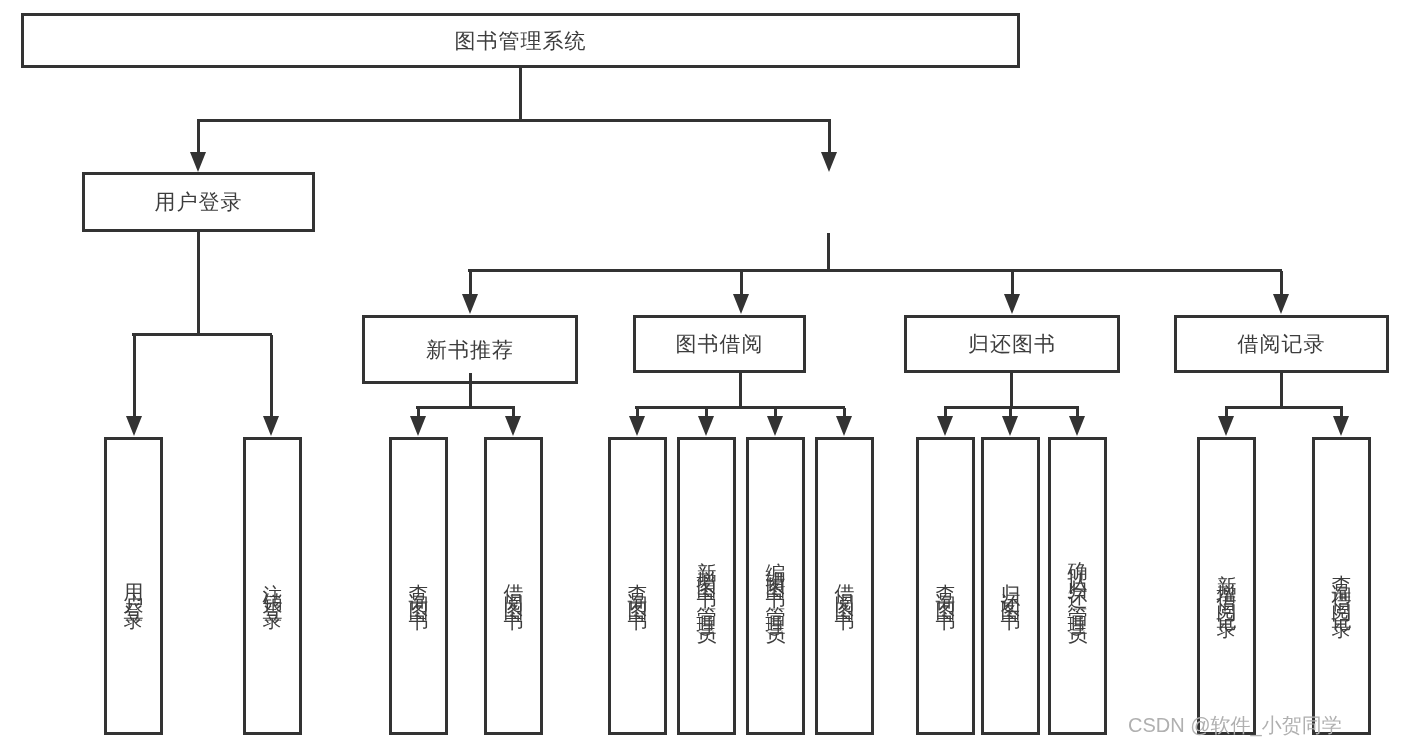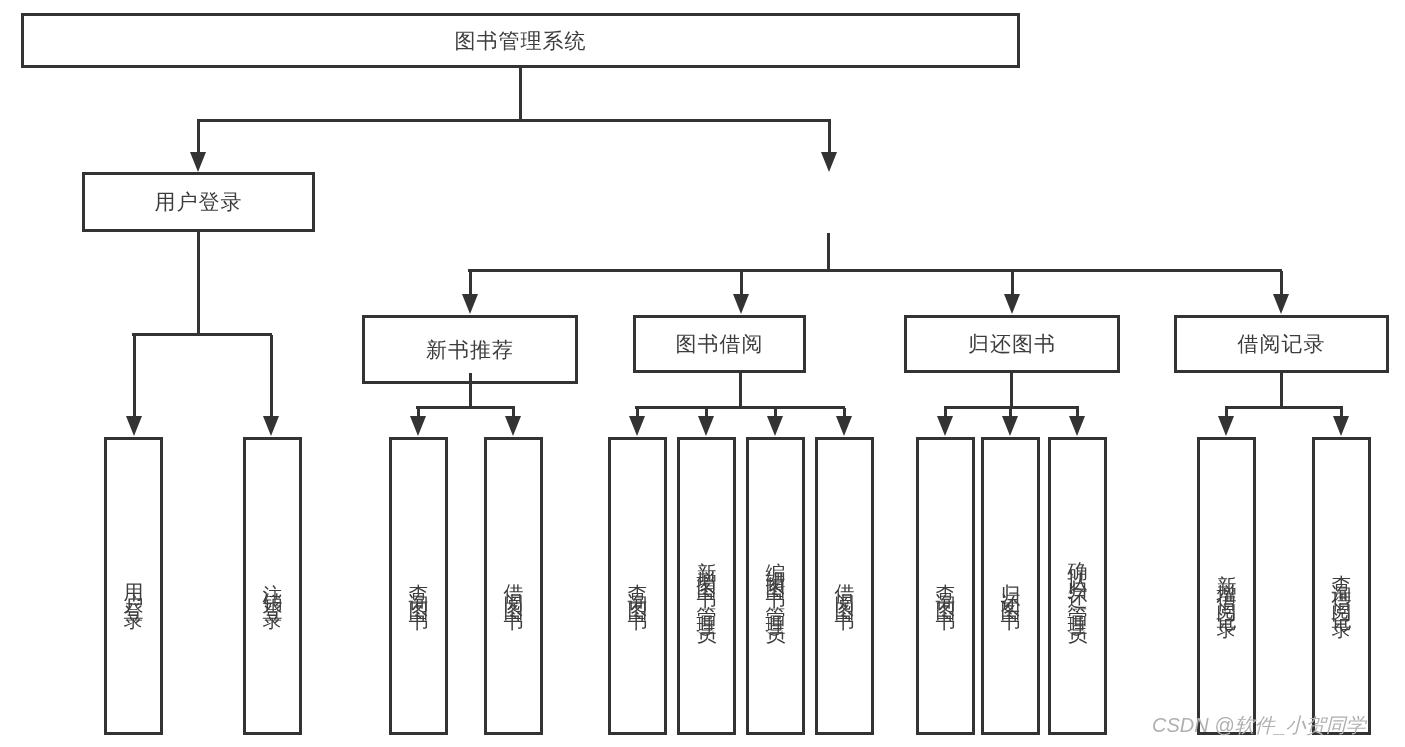--- a/index.html
+++ b/index.html
@@ -161,15 +161,15 @@
   <div class="line" style="left:944px;top:406px;width:135px;height:3px;"></div>
   <div class="arrow" style="left:936px;top:408px;height:28px;"></div>
   <div class="arrow" style="left:1001px;top:408px;height:28px;"></div>
   <div class="arrow" style="left:1068px;top:408px;height:28px;"></div>
 
   <div class="line" style="left:1280px;top:373px;width:3px;height:35px;"></div>
   <div class="line" style="left:1225px;top:406px;width:118px;height:3px;"></div>
   <div class="arrow" style="left:1217px;top:408px;height:28px;"></div>
   <div class="arrow" style="left:1332px;top:408px;height:28px;"></div>
 
-  <div class="watermark" style="left:1152px;top:712px;font-style:italic;">CSDN @软件_小贺同学</div>
+  <div class="watermark" style="left:1128px;top:712px;">CSDN @软件_小贺同学</div>
 
 </div>
 
 </body></html>

